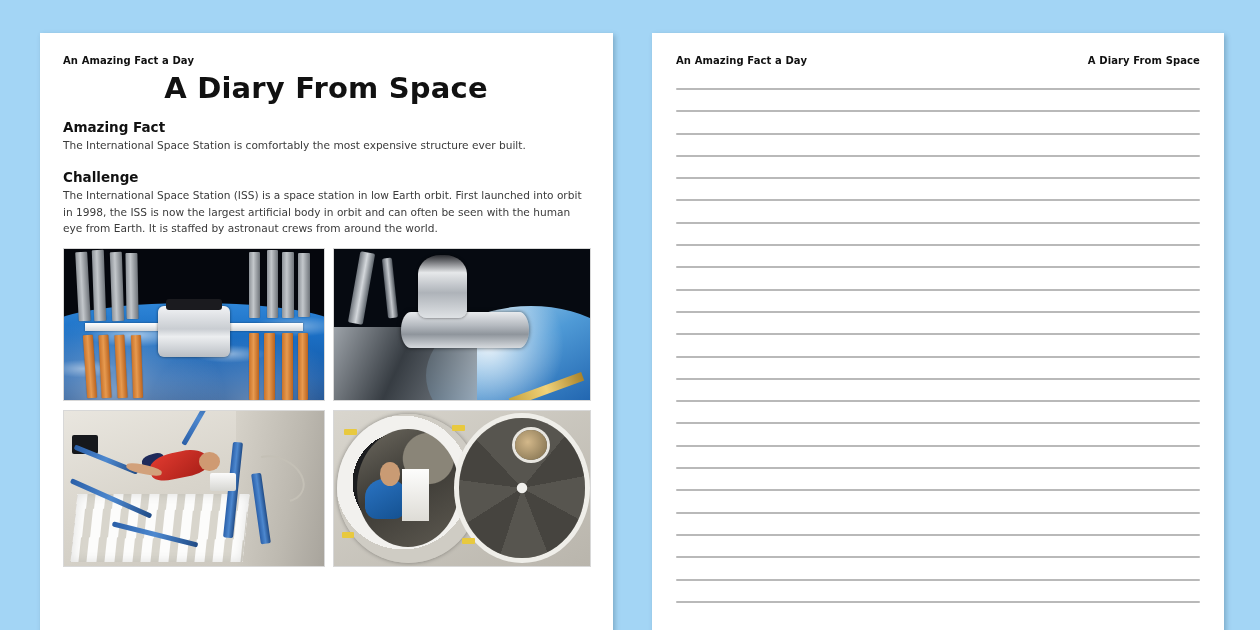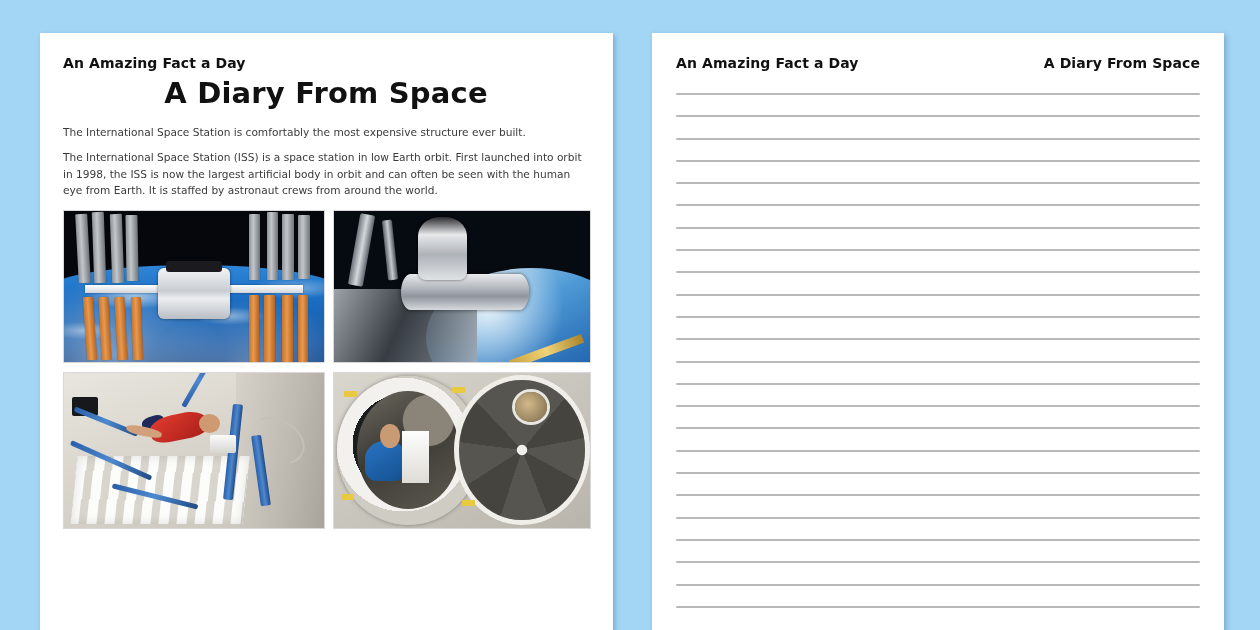--- a/index.html
+++ b/index.html
@@ -42,21 +42,21 @@
 
   
   .lp-inner {
     position: relative;
     padding: 22px 24px 0 23px;
   }
 
   .kicker {
     font-family: "DejaVu Sans", sans-serif;
     font-weight: bold;
-    font-size: 14px;
+    font-size: 10px;
     letter-spacing: 0.1px;
     color: #111111;
     margin: 0 0 5px 0;
   }
 
   .main-title {
     font-family: "DejaVu Sans", sans-serif;
     font-weight: bold;
     font-size: 29px;
     color: #111111;
@@ -74,21 +74,21 @@
   }
 
   .body-text {
     font-family: "DejaVu Sans", sans-serif;
     font-size: 10.6px;
     line-height: 16.4px;
     color: #3a3a3a;
     margin: 0 0 11px 0;
     max-width: 540px;
   }
-  .body-text.tight { margin-bottom: 9px; }
+  .body-text.tight { margin-bottom: 16px; }
 
   
   .img-grid {
     margin-top: 6px;
     display: grid;
     grid-template-columns: 262px 258px;
     grid-template-rows: 153px 157px;
     gap: 9px 8px;
   }
   .photo {
@@ -385,22 +385,24 @@
 
 <div class="stage">
 
   <div class="page page-left">
     <div class="lp-inner">
 
       <div class="kicker">An Amazing Fact a Day</div>
 
       <div class="main-title">A Diary From Space</div>
 
+      <div class="sec-head">Amazing Fact</div>
       <p class="body-text tight">The International Space Station is comfortably the most expensive structure ever built.</p>
 
+      <div class="sec-head">Challenge</div>
       <p class="body-text">The International Space Station (ISS) is a space station in low Earth orbit. First launched into orbit in 1998, the ISS is now the largest artificial body in orbit and can often be seen with the human eye from Earth. It is staffed by astronaut crews from around the world.</p>
 
       <div class="img-grid">
 
         <div class="photo">
           <div class="iss-space"></div>
           <div class="iss-earth"></div>
 
           <div class="panel dark" style="left:5%;  top:2%;  width:4.5%; height:46%; transform:rotate(-3deg);"></div>
           <div class="panel dark" style="left:11%; top:1%;  width:4.5%; height:47%; transform:rotate(-2deg);"></div>

